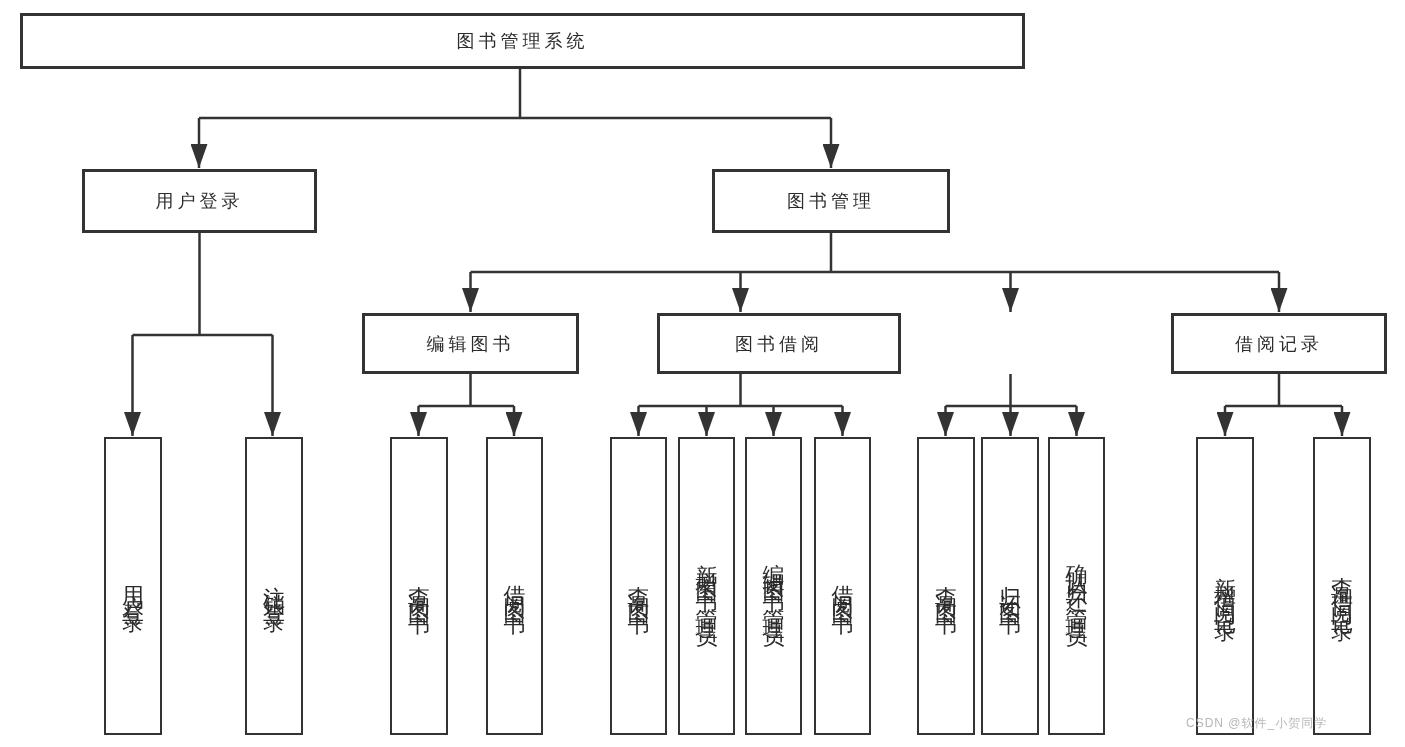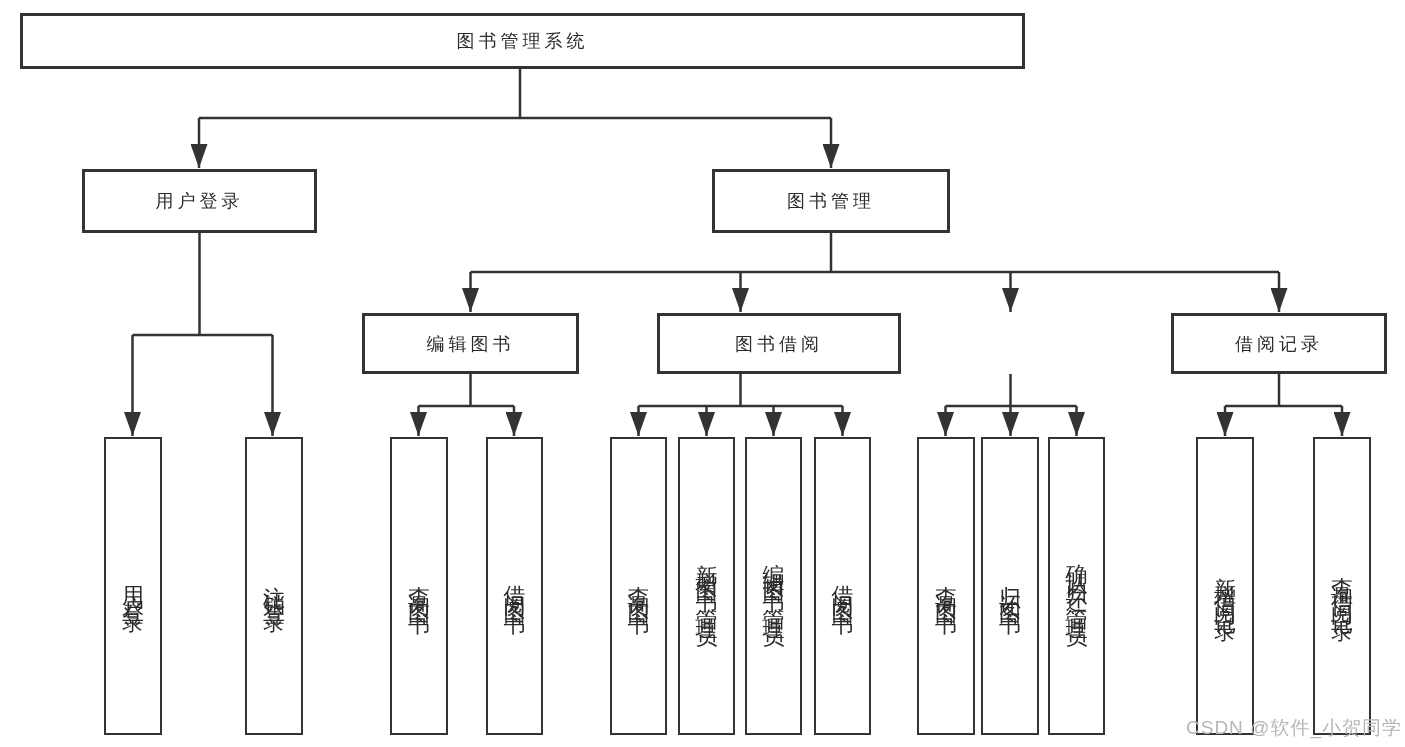--- a/index.html
+++ b/index.html
@@ -36,21 +36,21 @@
     writing-mode: vertical-rl;
     text-orientation: mixed;
     font-size: 22px;
     letter-spacing: 9px;
     line-height: 1;
   }
   .watermark {
     position: absolute;
     left: 1186px;
     top: 715px;
-    font-size: 19px;
+    font-size: 12px;
     color: #b6b6b6;
     letter-spacing: 1px;
     white-space: nowrap;
     z-index: 5;
   }
 </style>
 </head>
 <body>
 
 <div class="canvas">

